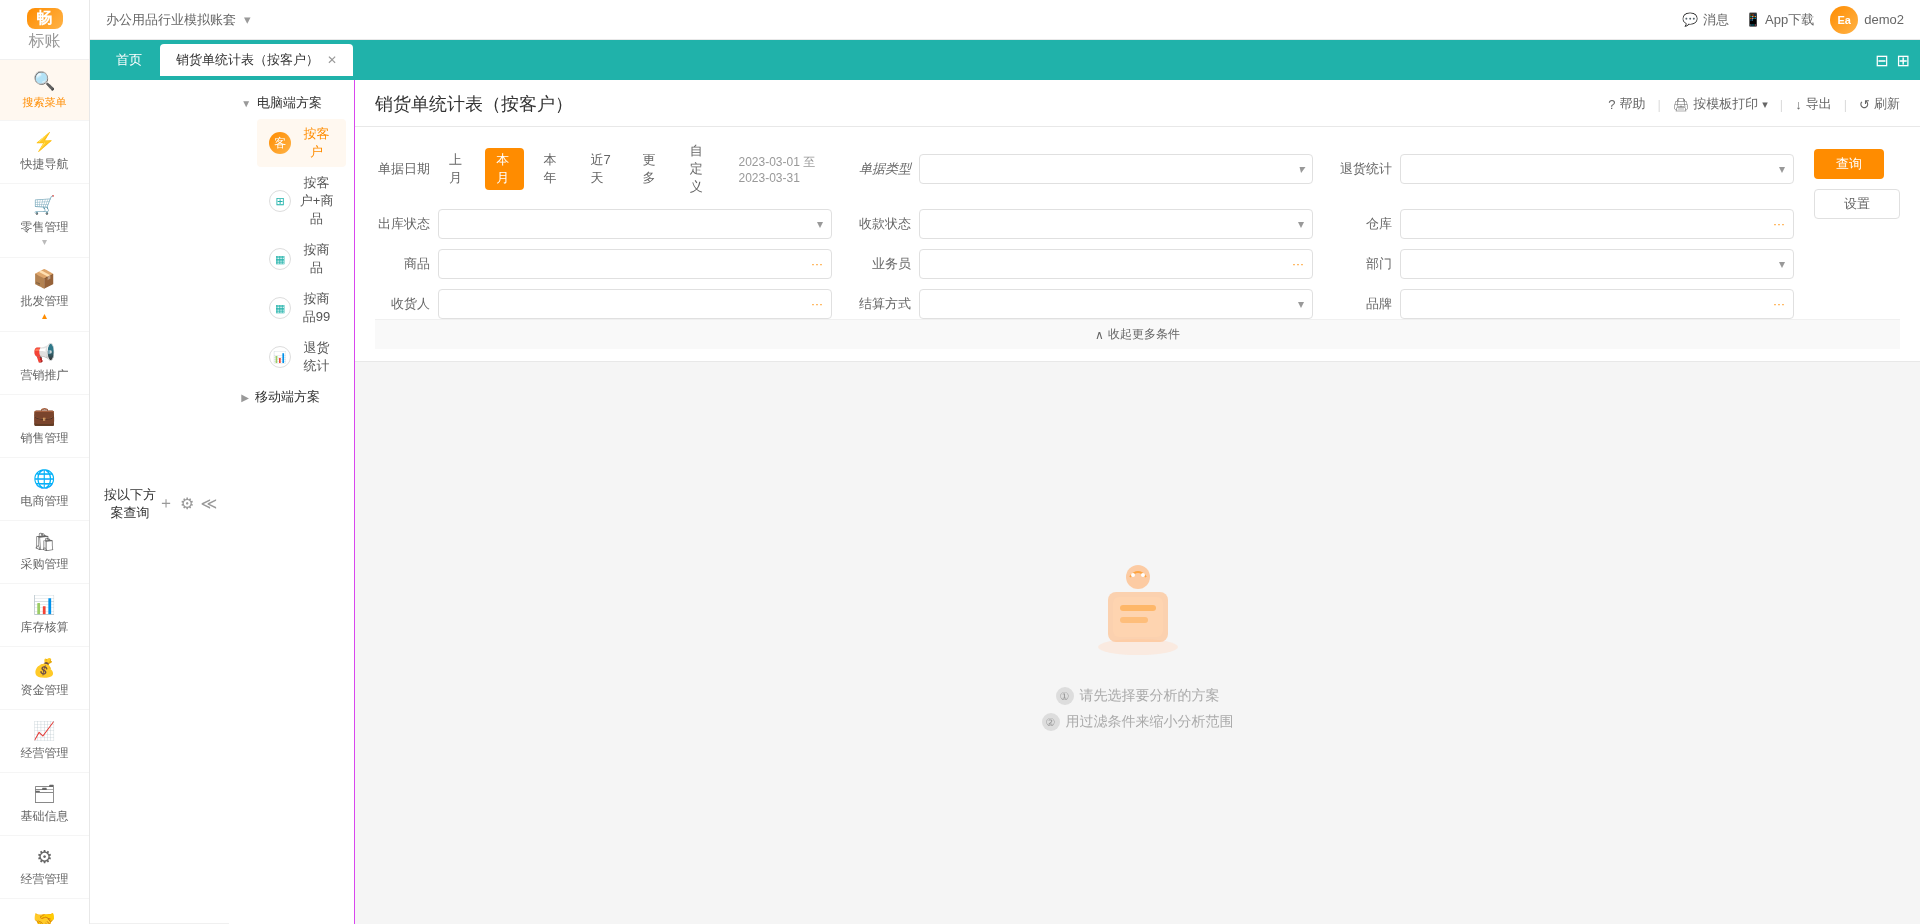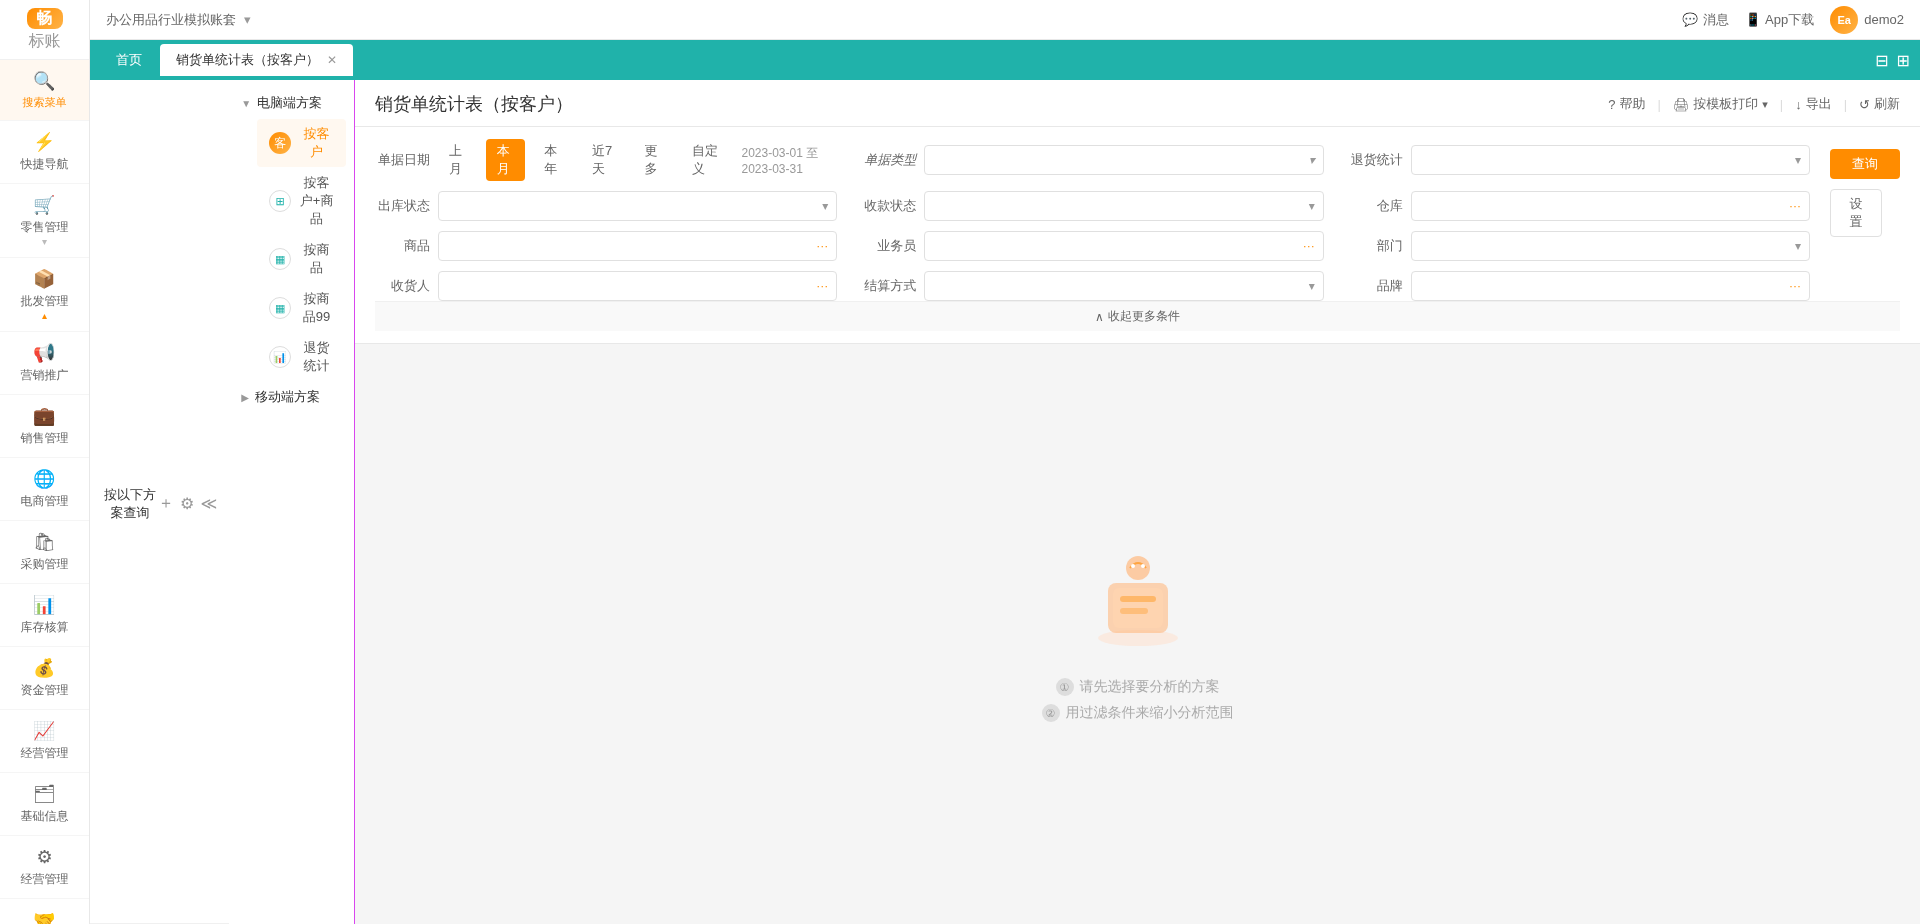--- a/index.html
+++ b/index.html
@@ -73,21 +73,21 @@
     .date-btn { padding: 2px 10px; border-radius: 4px; cursor: pointer; font-size: 13px; color: #666; border: 1px solid transparent; }
     .date-btn.active { background: #ff8c00; color: white; border-radius: 4px; }
     .date-range-text { font-size: 12px; color: #999; margin-left: 4px; }
     .filter-item { display: flex; align-items: center; gap: 8px; }
     .filter-item .filter-control { flex: 1; }
     .collapse-bar { display: flex; align-items: center; justify-content: center; padding: 6px; cursor: pointer; color: #666; font-size: 12px; gap: 4px; background: #f9f9f9; border-top: 1px solid #f0f0f0; }
 
     
     .query-btns { display: flex; flex-direction: column; gap: 10px; padding: 10px 0; }
     .btn-query { background: #ff8c00; color: white; border: none; border-radius: 4px; padding: 6px 20px; cursor: pointer; font-size: 13px; width: 70px; text-align: center; }
-    .btn-settings { background: #fff; color: #666; border: 1px solid #e0e0e0; border-radius: 4px; padding: 5px 16px; cursor: pointer; font-size: 13px; width: 52px; text-align: center; }
+    .btn-settings { background: #fff; color: #666; border: 1px solid #e0e0e0; border-radius: 4px; padding: 5px 16px; cursor: pointer; font-size: 13px; width: 86px; text-align: center; }
 
     
     .empty-state { flex: 1; display: flex; flex-direction: column; align-items: center; justify-content: center; color: #999; }
     .empty-icon { width: 120px; height: 120px; margin-bottom: 20px; }
     .empty-hint { font-size: 14px; color: #aaa; margin-bottom: 8px; display: flex; align-items: center; gap: 6px; }
     .hint-num { width: 18px; height: 18px; border-radius: 50%; background: #ddd; display: flex; align-items: center; justify-content: center; font-size: 11px; color: #999; }
 
     .filter-with-btn { display: flex; gap: 20px; }
     .filter-grid { flex: 1; }
 

